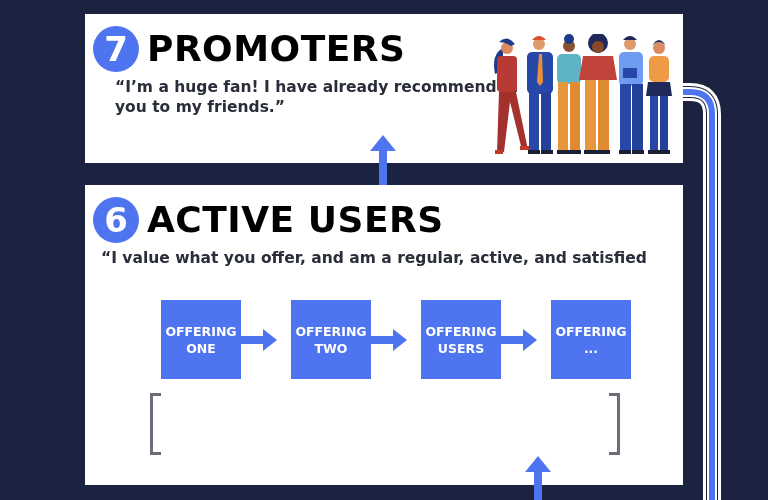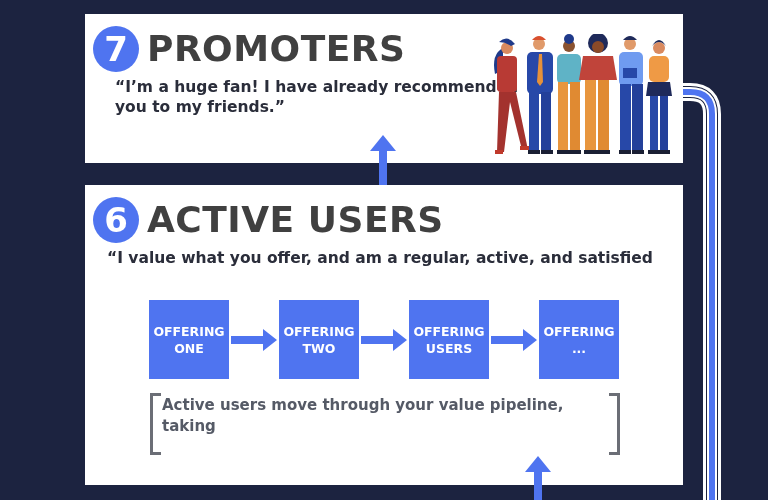--- a/index.html
+++ b/index.html
@@ -14,34 +14,34 @@
 
   .step-head { position: absolute; display: flex; align-items: center; }
   .badge {
     width: 46px; height: 46px; border-radius: 50%;
     background: #4f74f0; color: #fff;
     font-size: 34px; font-weight: bold;
     display: flex; align-items: center; justify-content: center;
     line-height: 1;
   }
   .step-title {
-    margin-left: 8px; color: #404040;
+    margin-left: 8px; color: #000000;
     font-size: 36px; font-weight: bold; letter-spacing: 0.5px;
     line-height: 1;
   }
   .quote {
     position: absolute; color: #2a2d3a; font-weight: bold;
     font-size: 15.5px; line-height: 20px;
   }
 
   .offer-box {
     position: absolute; top: 300px; width: 80px; height: 79px;
     background: #4f74f0; color: #fff;
     display: flex; align-items: center; justify-content: center; text-align: center;
-    font-size: 12.5px; font-weight: bold; line-height: 17px;
+    font-size: 12.5px; font-weight: bold; line-height: 17px; margin-left: 12px;
   }
   .offer-arrow { position: absolute; top: 329px; width: 46px; height: 22px; }
 
   .bracket-note {
     position: absolute; left: 150px; top: 393px; width: 470px; height: 56px;
   }
   .bracket-note .text {
     position: absolute; left: 12px; top: 2px; right: 12px;
     color: #555a66; font-size: 15px; line-height: 21px; font-weight: bold;
   }
@@ -140,21 +140,21 @@
 
 <svg width="30" height="50" style="left:368px; top:135px;">
   <polygon points="15,0 28,16 19,16 19,50 11,50 11,16 2,16" fill="#4f74f0"></polygon>
 </svg>
 
 <div class="panel" id="panel-6">
   <div class="step-head" style="left:8px; top:12px;">
     <div class="badge">6</div>
     <div class="step-title">ACTIVE USERS</div>
   </div>
-  <div class="quote" style="left:22px; top:63px;">
+  <div class="quote" style="left:16px; top:63px;">
     <div>“I value what you offer, and am a regular, active, and satisfied</div>
   </div>
 </div>
 
 <div class="offer-box" style="left:149px;">
   <div>
       <div>OFFERING</div>
       <div>ONE</div>
     </div>
 </div>
@@ -182,20 +182,19 @@
 <div class="offer-box" style="left:539px;">
   <div>
       <div>OFFERING</div>
       <div>...</div>
     </div>
 </div>
 
 <div class="bracket-note">
   <div class="br left"></div>
   <div class="text">
-    <div>Active users move through your value pipeline, taking</div>
   </div>
   <div class="br right"></div>
 </div>
 
 <svg width="30" height="46" style="left:523px; top:456px;">
   <polygon points="15,0 28,16 19,16 19,46 11,46 11,16 2,16" fill="#4f74f0"></polygon>
 </svg>
 
 </body></html>

